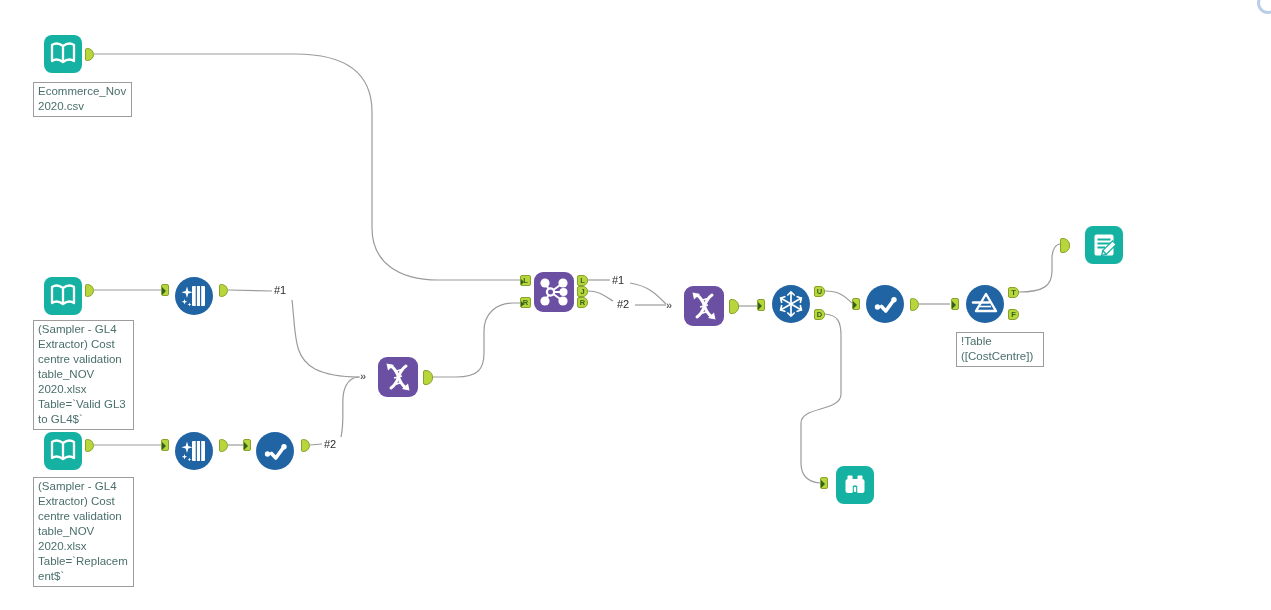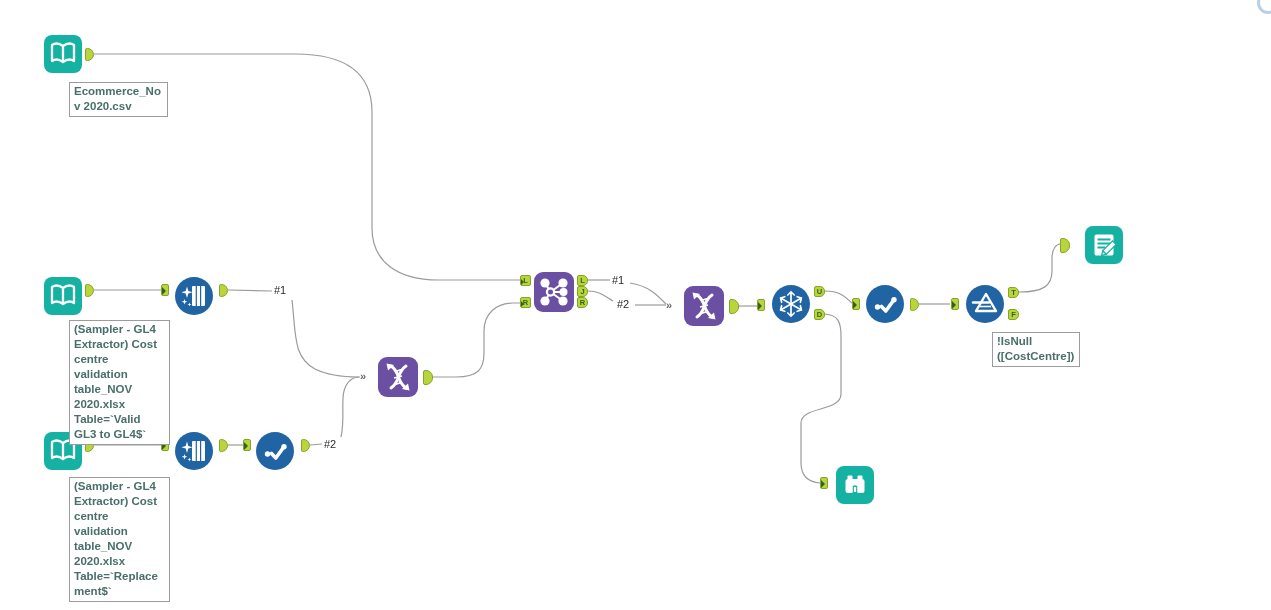--- a/index.html
+++ b/index.html
@@ -14,22 +14,22 @@
   .a-in{width:8px;height:12px;border-radius:2px;}
   .a-in::before{content:"";position:absolute;left:0;top:2px;border-left:4px solid var(--anchor-letter);
         border-top:4px solid transparent;border-bottom:4px solid transparent;}
   .a-sq{width:11px;height:11px;border-radius:2px 5px 5px 2px;display:flex;align-items:center;
         justify-content:center;font-size:7.5px;font-weight:bold;color:var(--anchor-letter);line-height:1;}
   .a-sq.a-left{border-radius:2px;}
   .a-sq.a-left::before{content:"";position:absolute;left:0;top:2.5px;border-left:3px solid var(--anchor-letter);
         border-top:3px solid transparent;border-bottom:3px solid transparent;}
   .multi-in{position:absolute;z-index:3;font-size:11px;color:#666;font-weight:bold;letter-spacing:-1px;}
   .ann{position:absolute;z-index:4;background:#fff;border:1px solid var(--annotation-border);
-       color:var(--annotation-text);font-size:11.5px;font-weight:bold;line-height:15px;
-       padding:1px 4px 2px 4px;white-space:pre-wrap;overflow-wrap:break-word;box-sizing:border-box;margin-left:36px;}
+       color:var(--annotation-text);font-size:11.5px;font-weight:normal;line-height:15px;
+       padding:1px 4px 2px 4px;white-space:pre-wrap;overflow-wrap:break-word;box-sizing:border-box;}
   .conn-label{position:absolute;z-index:4;font-size:11px;color:var(--connection-label);}
   .corner-arc{position:absolute;right:-8px;top:-8px;width:16px;height:16px;border:3px solid #b9cfe8;
        border-radius:50%;z-index:5;}
 </style>
 </head>
 <body>
 
 <div class="canvas">
 
   <svg class="wires" width="1271" height="610">
@@ -202,21 +202,21 @@
     <svg width="38" height="38" viewBox="0 0 38 38">
       <circle cx="19" cy="19" r="19" style="fill:var(--blue)"></circle>
       <path d="M20 9 L30 26 L10 26 Z" style="fill:none;stroke:#fff;stroke-width:2.4;stroke-linejoin:round"></path>
       <path d="M7 17.5 L23 17.5" style="stroke:#fff;stroke-width:2.4;stroke-linecap:round"></path>
       <path d="M13.5 21.5 L25 21.5" style="stroke:#fff;stroke-width:1.6"></path>
     </svg>
   </div>
   <div class="anch a-in" style="left:951px;top:298px"></div>
   <div class="anch a-sq" style="left:1008px;top:287px">T</div>
   <div class="anch a-sq" style="left:1008px;top:309px">F</div>
-  <div class="ann" style="left:956px;top:332px;width:88px">!IsNull ([CostCentre])</div>
+  <div class="ann" style="left:956px;top:332px;width:88px">!Table ([CostCentre])</div>
 
   <div class="tool" style="left:1085px;top:226px">
     <svg width="38" height="38" viewBox="0 0 38 38">
       <rect width="38" height="38" rx="8" style="fill:var(--teal)"></rect>
       <rect x="9.5" y="8.5" width="19" height="21" rx="2" fill="#fff"></rect>
       <path d="M12.5 13.5 L25.5 13.5 M12.5 17.5 L25.5 17.5 M12.5 21.5 L20 21.5" style="stroke:var(--teal);stroke-width:1.8"></path>
       <g transform="rotate(45 23 23)">
         <rect x="20.5" y="14" width="5" height="14" fill="#fff" style="stroke:var(--teal);stroke-width:1.2"></rect>
         <polygon points="20.5,28 25.5,28 23,32" fill="#fff" style="stroke:var(--teal);stroke-width:1.2"></polygon>
       </g>

